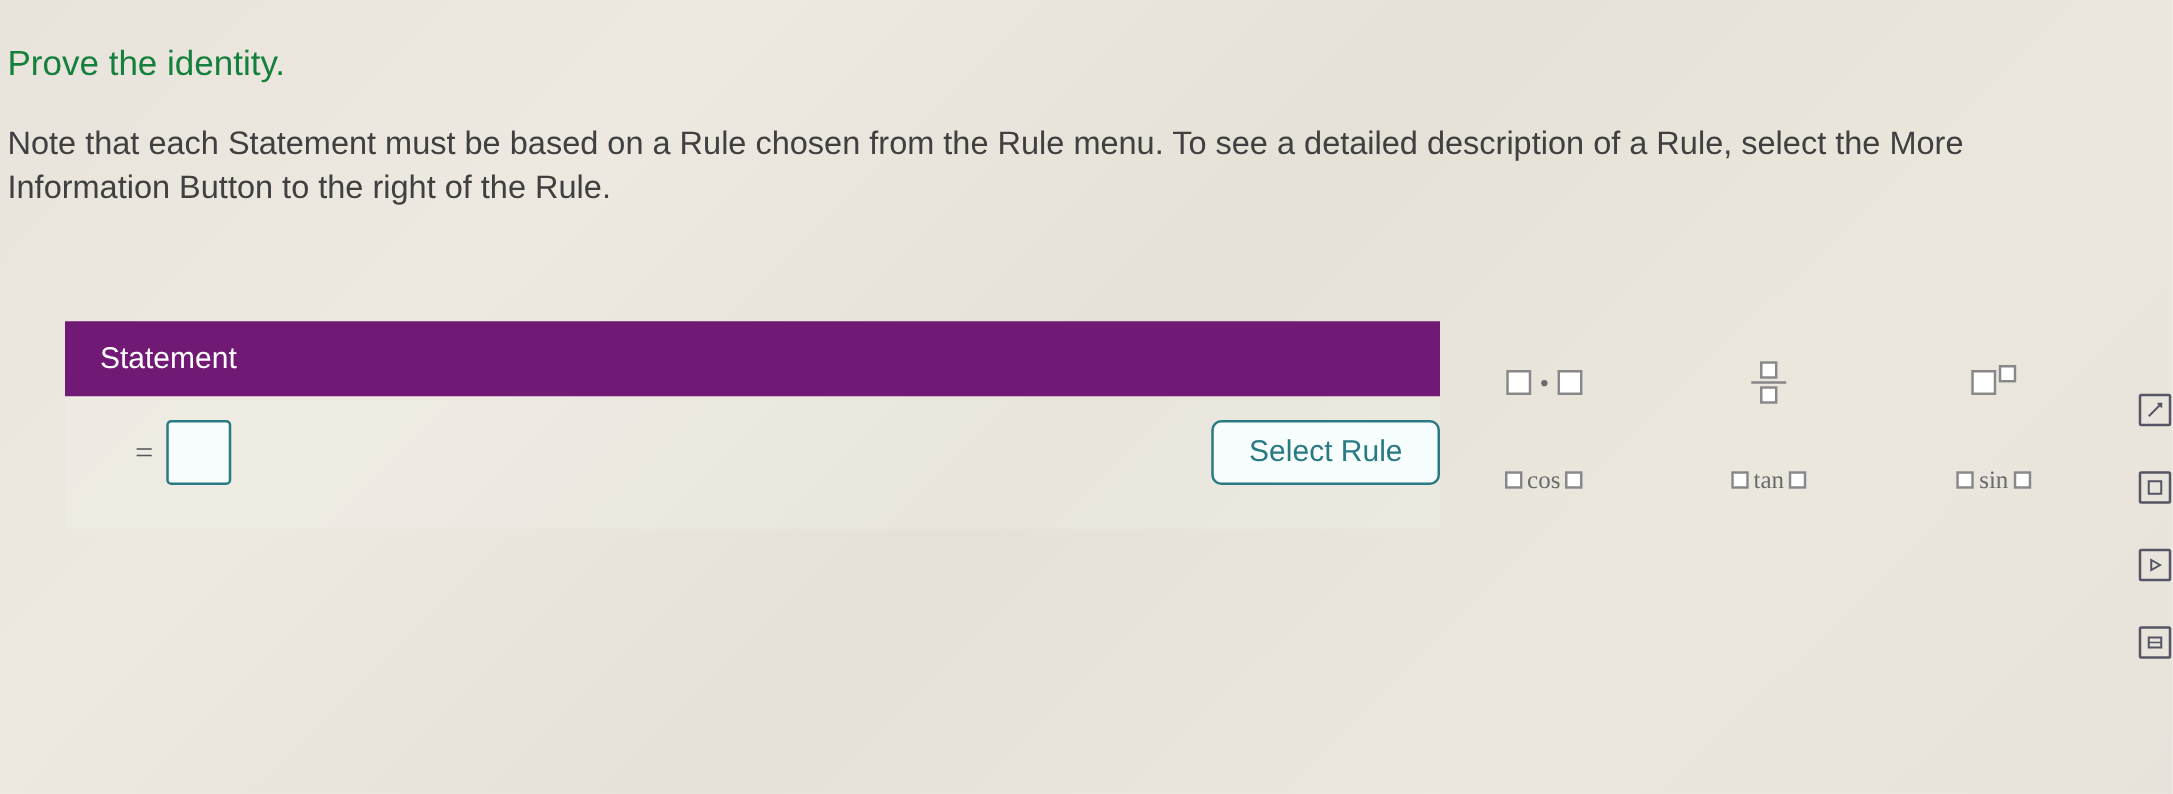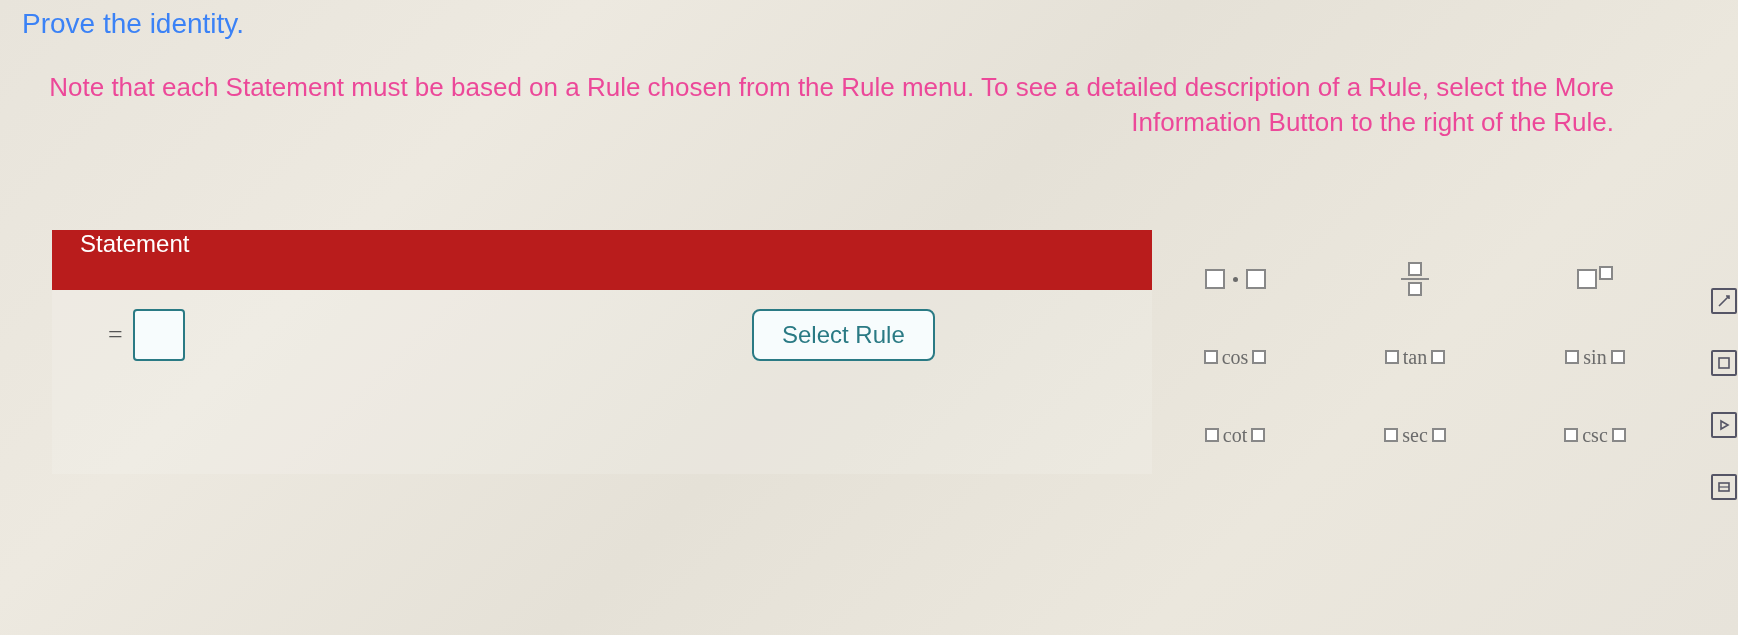--- a/index.html
+++ b/index.html
@@ -14,52 +14,53 @@
     overflow: hidden;
   }
   .page {
     padding: 0 0 0 0;
     position: relative;
     width: 100%;
     height: 100%;
   }
   .title {
     font-size: 28px;
-    padding: 8px 0 0 22px;
-    color: #3b82f6;
+    padding: 8px 0 0 6px;
+    color: #15803d;
+    margin-top: 27px;
   }
   .formula {
     font-size: 28px;
     padding: 36px 0 0 96px;
     color: #4a4a4a;
     font-family: "Times New Roman", serif;
   }
   .note {
     font-size: 26px;
     padding: 30px 6px 0 6px;
-    color: #ec4899;
+    color: #404040;
     line-height: 1.35;
     max-width: 1620px;
-    text-align: right;
   }
   .proof-area {
     display: flex;
     margin-top: 90px;
     gap: 28px;
     padding-left: 52px;
   }
   .proof-table {
     width: 1100px;
     background: rgba(255,255,255,0.15);
   }
   .thead {
     display: flex;
-    background: #b91c1c;
+    background: #701a75;
     color: #fff;
     height: 60px;
+    align-items: center;
     font-size: 24px;
   }
   .th-statement {
     flex: 0 0 700px;
     padding-left: 28px;
   }
   .th-rule {
     flex: 1;
     text-align: center;
   }
@@ -72,21 +73,21 @@
   .stmt-cell {
     flex: 0 0 700px;
     padding-left: 28px;
     font-family: "Times New Roman", serif;
     font-size: 24px;
     color: #7a7a7a;
   }
   .rule-cell {
     flex: 1;
     display: flex;
-    justify-content: flex-start;
+    justify-content: flex-end;
     align-items: center;
   }
   .row2 {
     display: flex;
     height: 90px;
     align-items: center;
   }
   .eq {
     padding-left: 28px;
     display: flex;
@@ -259,37 +260,20 @@
           <span style="margin:0 4px;">tan</span>
           <span class="sq-sm"></span>
         </div>
         <div class="pal-item">
           <span class="sq-sm"></span>
           <span style="margin:0 4px;">sin</span>
           <span class="sq-sm"></span>
         </div>
       </div>
 
-      <div class="pal-row">
-        <div class="pal-item">
-          <span class="sq-sm"></span>
-          <span style="margin:0 4px;">cot</span>
-          <span class="sq-sm"></span>
-        </div>
-        <div class="pal-item">
-          <span class="sq-sm"></span>
-          <span style="margin:0 4px;">sec</span>
-          <span class="sq-sm"></span>
-        </div>
-        <div class="pal-item">
-          <span class="sq-sm"></span>
-          <span style="margin:0 4px;">csc</span>
-          <span class="sq-sm"></span>
-        </div>
-      </div>
 
     </div>
   </div>
 
   <div class="edge-icons">
     <div class="edge-icon">
       <svg width="14" height="14" viewBox="0 0 14 14">
           <path d="M2 12 L12 2 M9 2 H12 V5" stroke="#556" stroke-width="1.6" fill="none"></path>
         </svg>
     </div>

